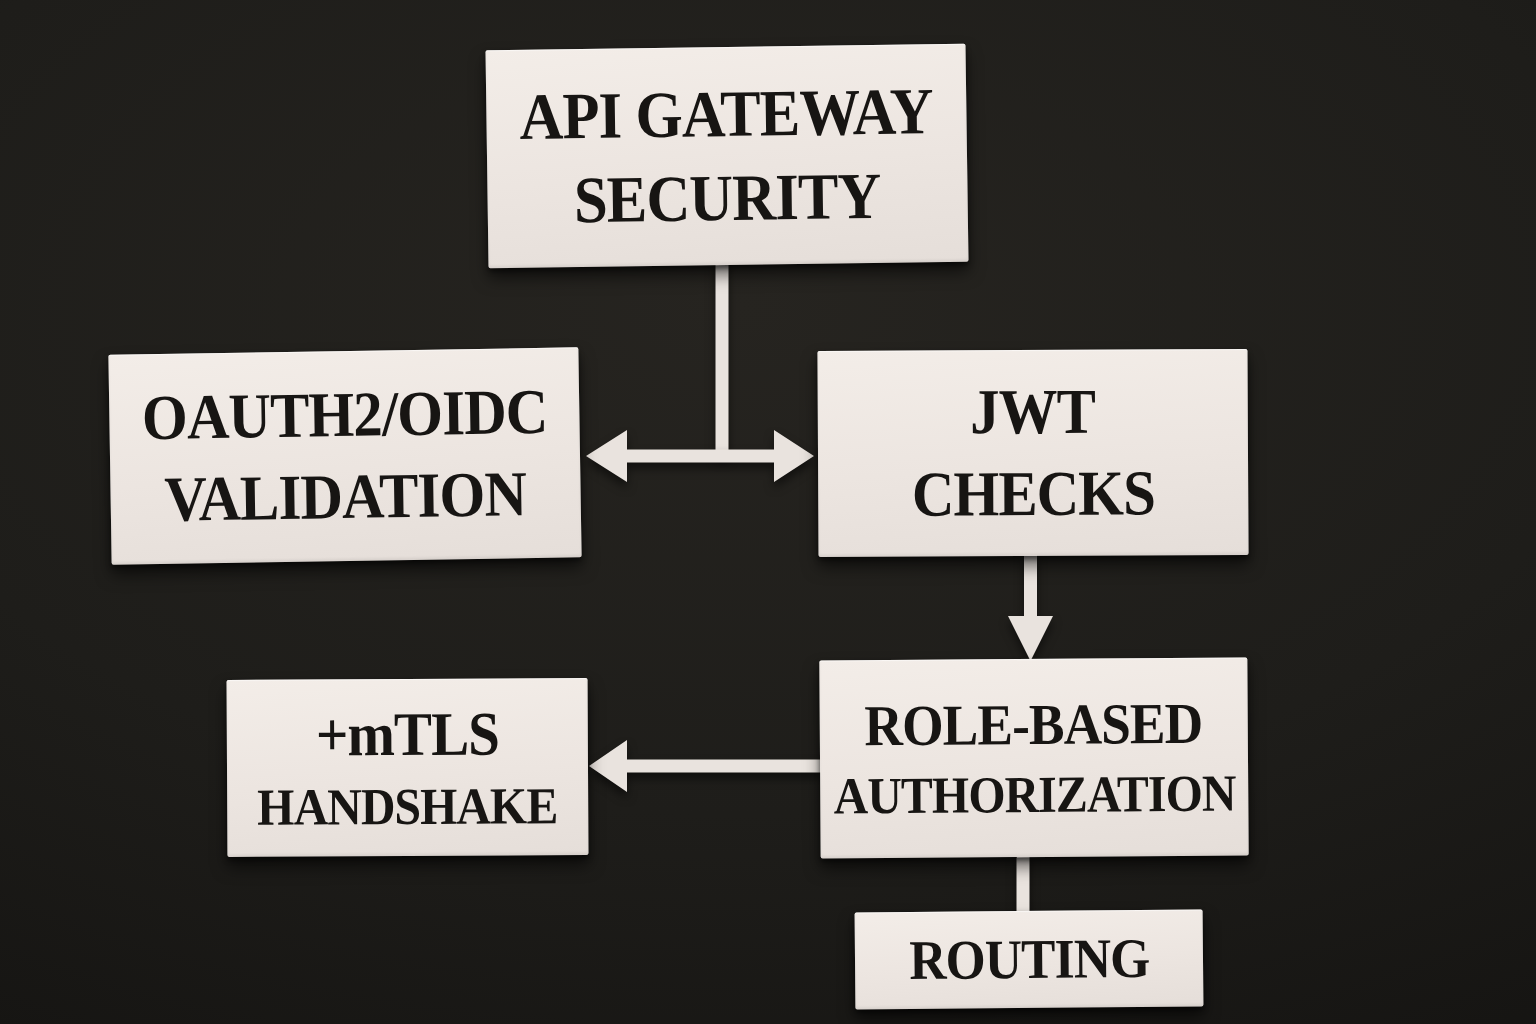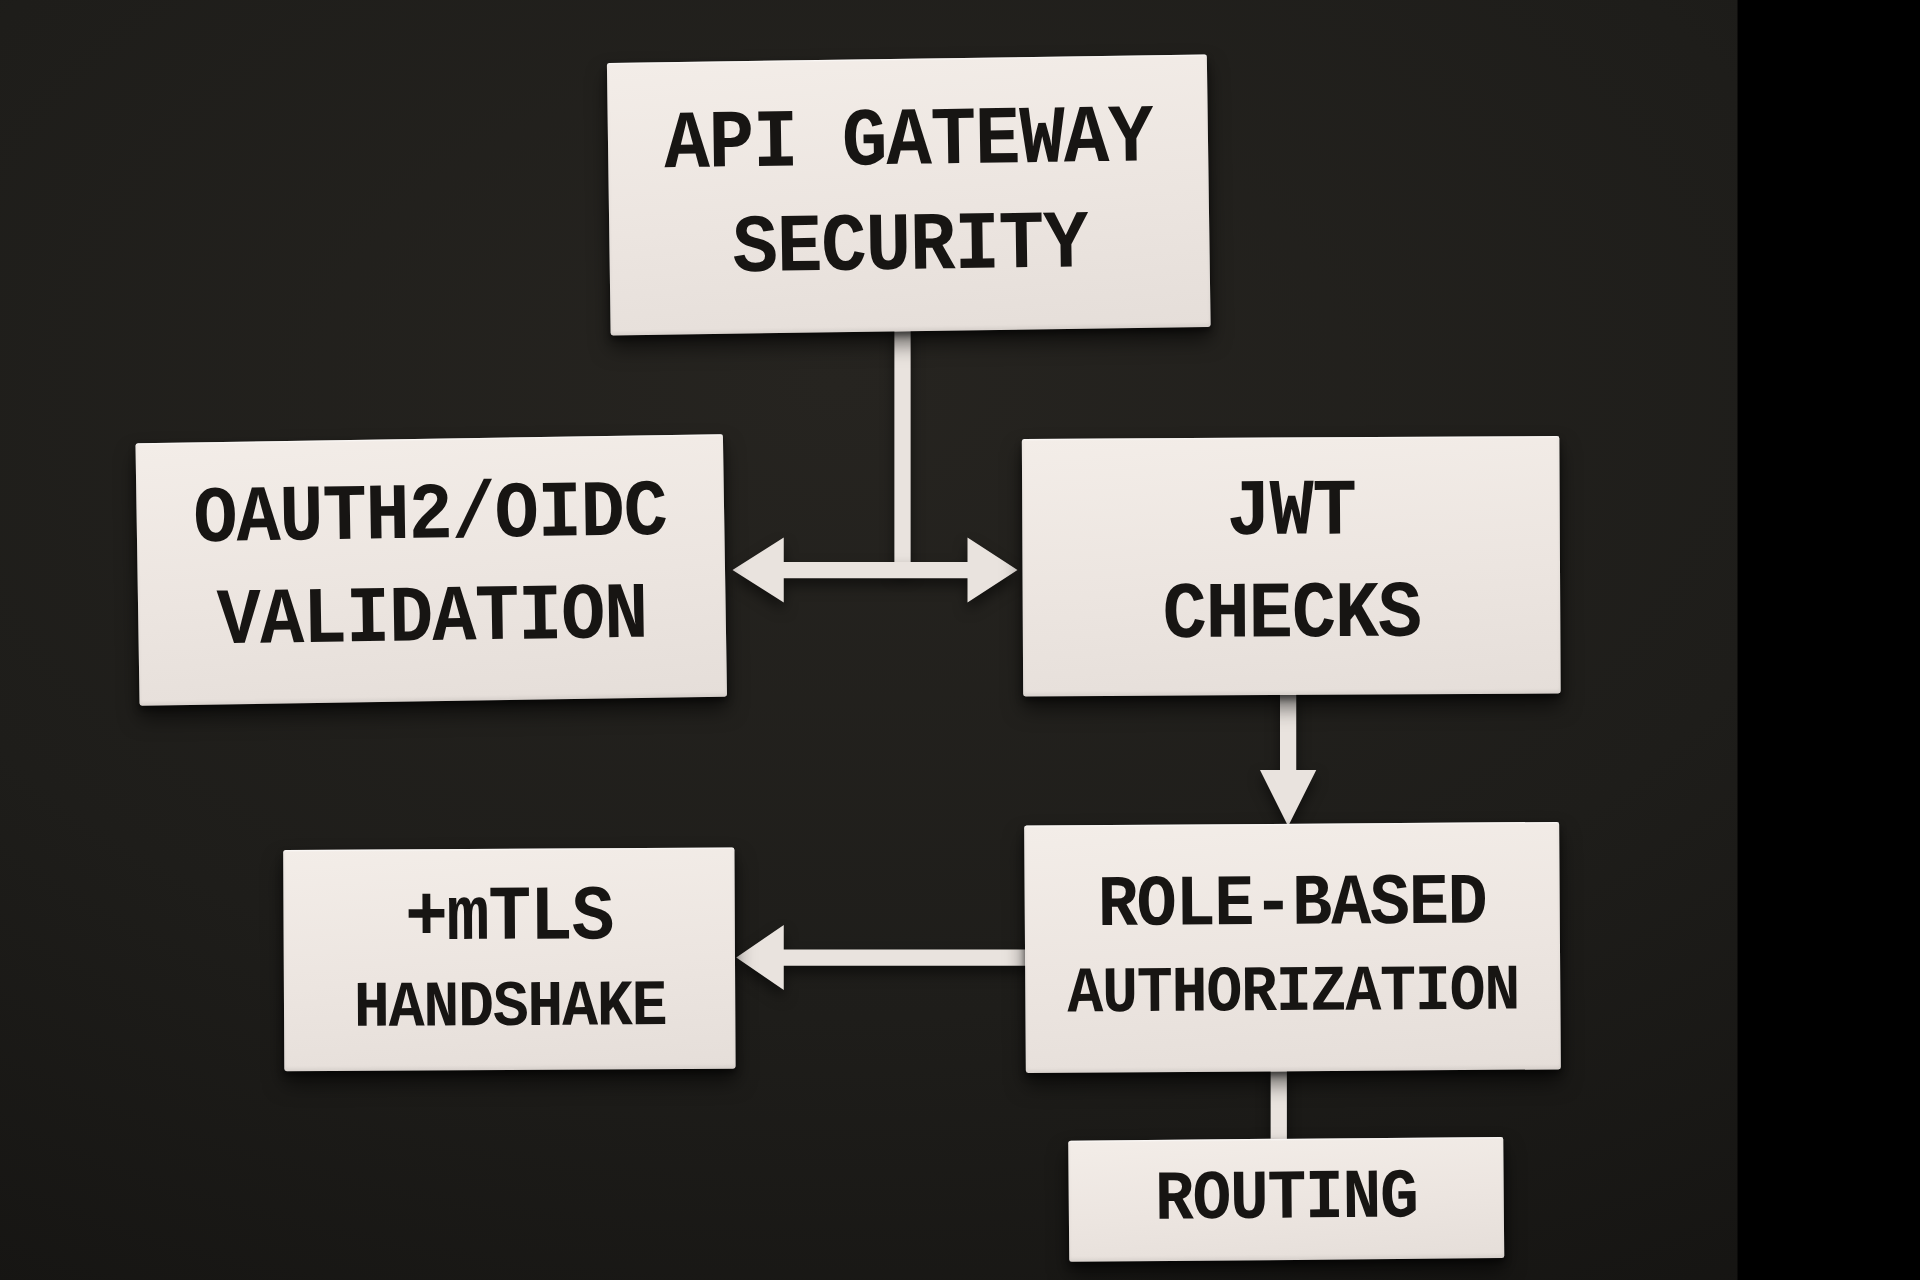--- a/index.html
+++ b/index.html
@@ -2,26 +2,26 @@
 <html><head>
 <meta charset="utf-8">
 <style>
   html, body {
     margin: 0;
     padding: 0;
     background: #000;
   }
   .stage {
     position: relative;
-    width: 1390px;
+    width: 1536px;
     height: 1024px;
     overflow: hidden;
     background:
       radial-gradient(ellipse 130% 110% at 48% 30%, #262420 0%, #1e1d1a 45%, #151412 78%, #0a0a08 100%);
-    font-family: Liberation Mono, monospace;
+    font-family: Liberation Serif, serif;
   }
   
   .card {
     position: absolute;
     display: flex;
     flex-direction: column;
     align-items: center;
     justify-content: center;
     background: linear-gradient(176deg, #f3ede8 0%, #ece5e0 55%, #e5ded9 100%);
     border-radius: 2px;

